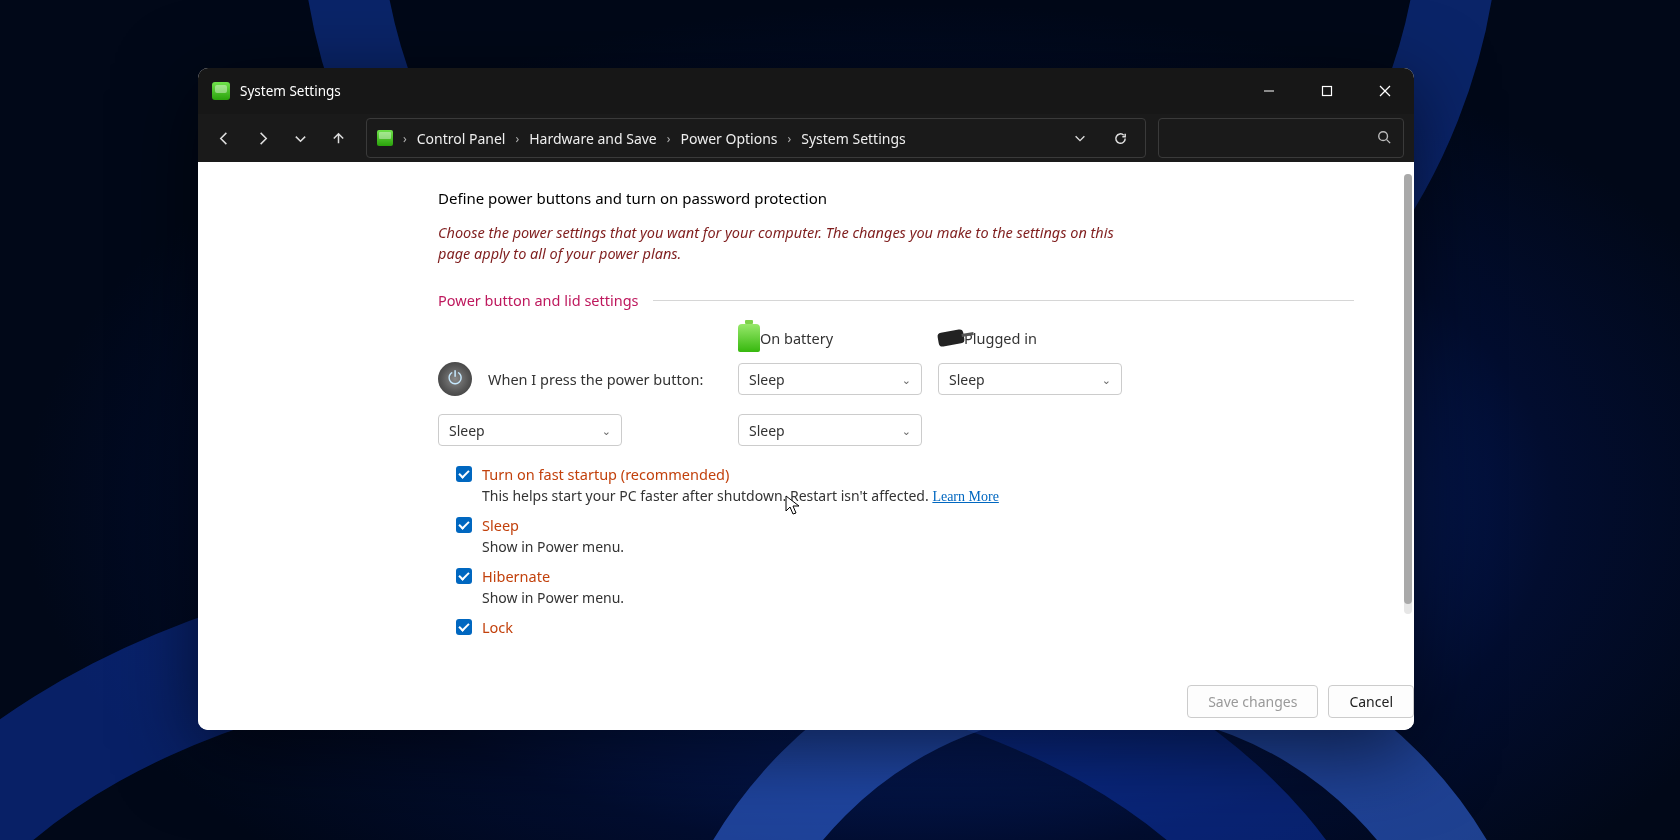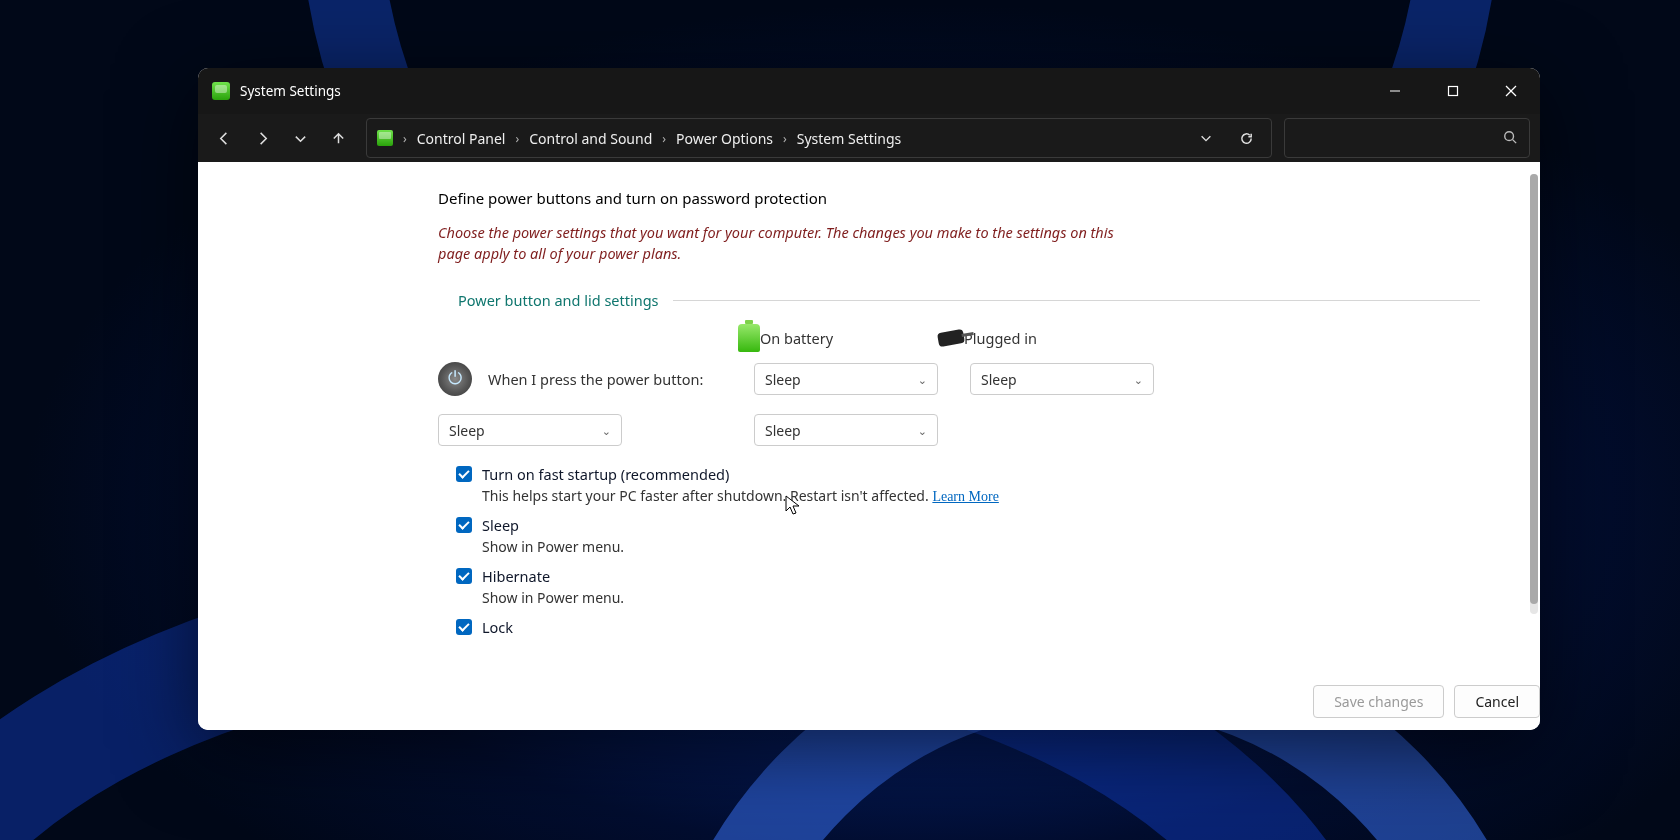--- a/index.html
+++ b/index.html
@@ -11,21 +11,21 @@
   }
   .bgdeco {
     position:absolute; inset:0; overflow:hidden; pointer-events:none;
   }
   .bgdeco .ring { position:absolute; border:50px solid rgba(30,90,255,.25); border-radius:50%; }
   .bgdeco .r1 { width:1200px; height:1200px; left:300px; top:-700px; border-color:rgba(30,90,255,.35); border-width:80px;}
   .bgdeco .r2 { width:1600px; height:1000px; left:-200px; top:550px; border-color:rgba(20,70,220,.4); border-width:120px;}
   .bgdeco .r3 { width:900px; height:900px; left:650px; top:620px; border-color:rgba(60,120,255,.5); border-width:90px;}
 
   .window {
-    position:absolute; left:198px; top:68px; width:1342px; height:662px;
+    position:absolute; left:198px; top:68px; width:1216px; height:662px;
     background:#fff; border-radius:10px; overflow:hidden;
     box-shadow: 0 20px 80px rgba(0,0,0,.6);
     display:flex; flex-direction:column;
   }
   .titlebar {
     height:46px; background:#171717; color:#fff; display:flex; align-items:center;
     padding-left:14px;
   }
   .titlebar .app-icon { width:18px; height:18px; background:linear-gradient(#6fe24b,#2aa20b); border-radius:3px; position:relative; margin-right:10px;}
   .titlebar .app-icon::after{content:"";position:absolute;left:3px;top:3px;width:12px;height:8px;background:rgba(255,255,255,.4);border-radius:2px;}
@@ -53,48 +53,48 @@
   .searchbox .spacer{flex:1;}
 
   .content-area { flex:1; display:flex; position:relative; background:#fff;}
   .scroll-track{ position:absolute; right:2px; top:12px; width:8px; height:440px; background:#e6e6e6; border-radius:4px;}
   .scroll-thumb{ position:absolute; right:2px; top:12px; width:8px; height:430px; background:#a9a9a9; border-radius:4px;}
 
   .content { flex:1; padding:26px 60px 0 240px; overflow:hidden; color:#333; font-size:14.5px;}
   .page-title{ color:#000000; font-size:15px; font-weight:400; margin-bottom:14px;}
   .page-desc{ font-size:14.5px; max-width:700px; line-height:1.45; margin-bottom:26px; color:#7f1d1d;font-style:italic;}
 
-  .section-label{ display:flex; align-items:center; gap:14px; margin-bottom:14px; color:#0f766e;margin-left:20px;}
+  .section-label{ display:flex; align-items:center; gap:14px; margin-bottom:14px; color:#be185d;}
   .section-label .line{ flex:1; height:1px; background:#d6d6d6;}
   .section-label.nomarg{margin-top:24px; margin-bottom:10px;}
 
   .colheads{ display:grid; grid-template-columns:300px 200px 200px; margin-left:0; margin-bottom:10px;}
   .colhead{ display:flex; align-items:center; gap:0; font-size:14.5px;}
   .colhead.b .ico{ width:22px; height:28px; background:linear-gradient(#97e86b,#37b80e); border-radius:4px 4px 2px 2px; position:relative;}
   .colhead.b .ico::before{content:"";position:absolute;top:-4px;left:7px;width:8px;height:4px;background:#7dd14a;border-radius:1px;}
   .colhead.p .ico{ width:26px; height:14px; background:#222; border-radius:4px; position:relative; transform:rotate(-10deg);}
   .colhead.p .ico::after{content:"";position:absolute;right:-10px;top:5px;width:12px;height:3px;background:#555;}
 
-  .settingrow{ display:grid; grid-template-columns:300px 200px 200px; align-items:center; gap:16px; margin-bottom:18px;}
+  .settingrow{ display:grid; grid-template-columns:300px 200px 200px; align-items:center; gap:0; margin-bottom:18px;}
   .settingrow .lbl{ display:flex; align-items:center; gap:16px;}
   .rowicon{ width:34px; height:34px; display:flex; align-items:center; justify-content:center;}
   .rowicon.power{ background:radial-gradient(circle,#888 0%,#555 55%,#333 100%); border-radius:50%; position:relative;}
   .rowicon.power::after{content:"⏻"; color:#c6e9ff; font-size:18px; position:absolute; top:3px;}
   .rowicon.lid{ position:relative;}
   .rowicon.lid::before{content:"";position:absolute;width:30px;height:18px;background:linear-gradient(#2a4a7a,#0c1e3c);border-radius:2px;bottom:2px;left:2px;transform:perspective(40px) rotateX(50deg);}
   .rowicon.lid::after{content:"↓";position:absolute;color:#3cc43c;font-weight:bold;font-size:18px;left:6px;top:-4px;}
 
   .select{ width:184px; height:32px; border:1px solid #ccc; border-radius:4px; background:#fff; display:flex; align-items:center; justify-content:space-between; padding:0 10px; font-size:14px; color:#333;}
   .select .caret{ font-size:11px; color:#666;}
 
   .checkitem{ padding-left:18px; margin-bottom:10px;}
   .checkitem .row1{ display:flex; align-items:flex-start; gap:10px;}
   .cbx{ width:16px; height:16px; background:#0067c0; border-radius:3px; position:relative; flex-shrink:0; margin-top:2px;}
   .cbx::after{content:"";position:absolute;left:3px;top:4px;width:8px;height:4px;border-left:2px solid #fff;border-bottom:2px solid #fff;transform:rotate(-45deg);}
-  .checkitem .cap{ color:#0f172a;}
+  .checkitem .cap{ color:#c2410c;}
   .checkitem .sub{ margin-left:26px; color:#333; font-size:14px; margin-top:2px;}
   .checkitem .sub a{ color:#0067c0; text-decoration:underline;font-family:Liberation Serif, serif;}
 
   .footer{ height:58px; border-top:0; display:flex; align-items:center; justify-content:flex-end; gap:10px; background:#fff;}
   .btn{ height:33px; padding:0 20px; border:1px solid #ccc; border-radius:4px; background:#fdfdfd; font-size:14px; display:flex; align-items:center;}
   .btn.disabled{ color:#9a9a9a;}
   .btn.normal{ color:#222;}
 
   .cursor{ position:absolute; left:785px; top:495px; width:16px; height:22px; pointer-events:none;}
   .cursor svg{width:100%;height:100%;}
@@ -153,21 +153,21 @@
         <svg viewBox="0 0 16 16">
           <path d="M8 13 L8 3 M3 8 L8 3 L13 8"></path>
         </svg>
       </div>
 
     <div class="addressbar">
       <span class="cp-icon"></span>
       <span class="chev">›</span>
       <span class="crumb">Control Panel</span>
       <span class="chev">›</span>
-      <span class="crumb">Control and Sound</span>
+      <span class="crumb">Hardware and Save</span>
       <span class="chev">›</span>
       <span class="crumb">Power Options</span>
       <span class="chev">›</span>
       <span class="crumb">System Settings</span>
       <span class="spacer"></span>
       <span class="addr-btn">
           <svg width="14" height="14" viewBox="0 0 16 16" stroke="#ddd" fill="none" stroke-width="1.6">
             <path d="M3 6 L8 11 L13 6"></path>
           </svg>
         </span>

